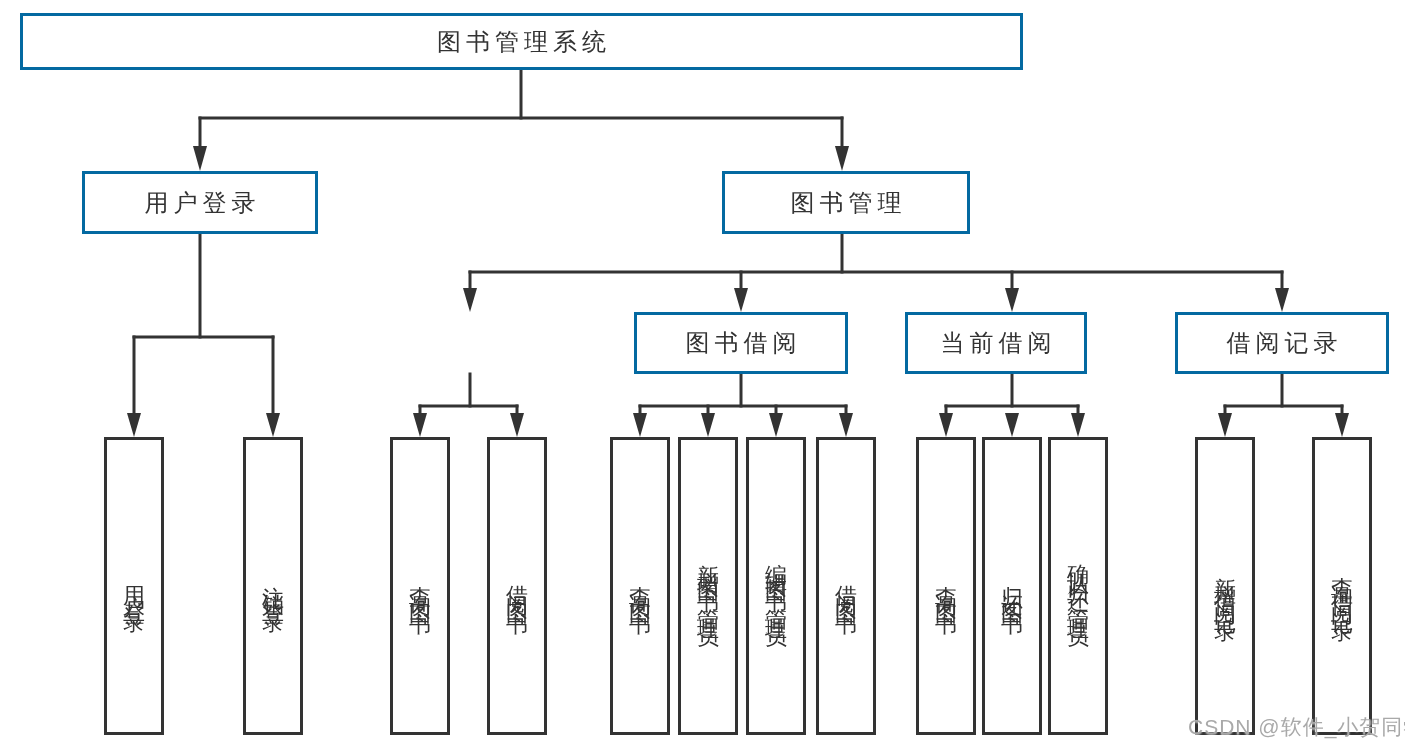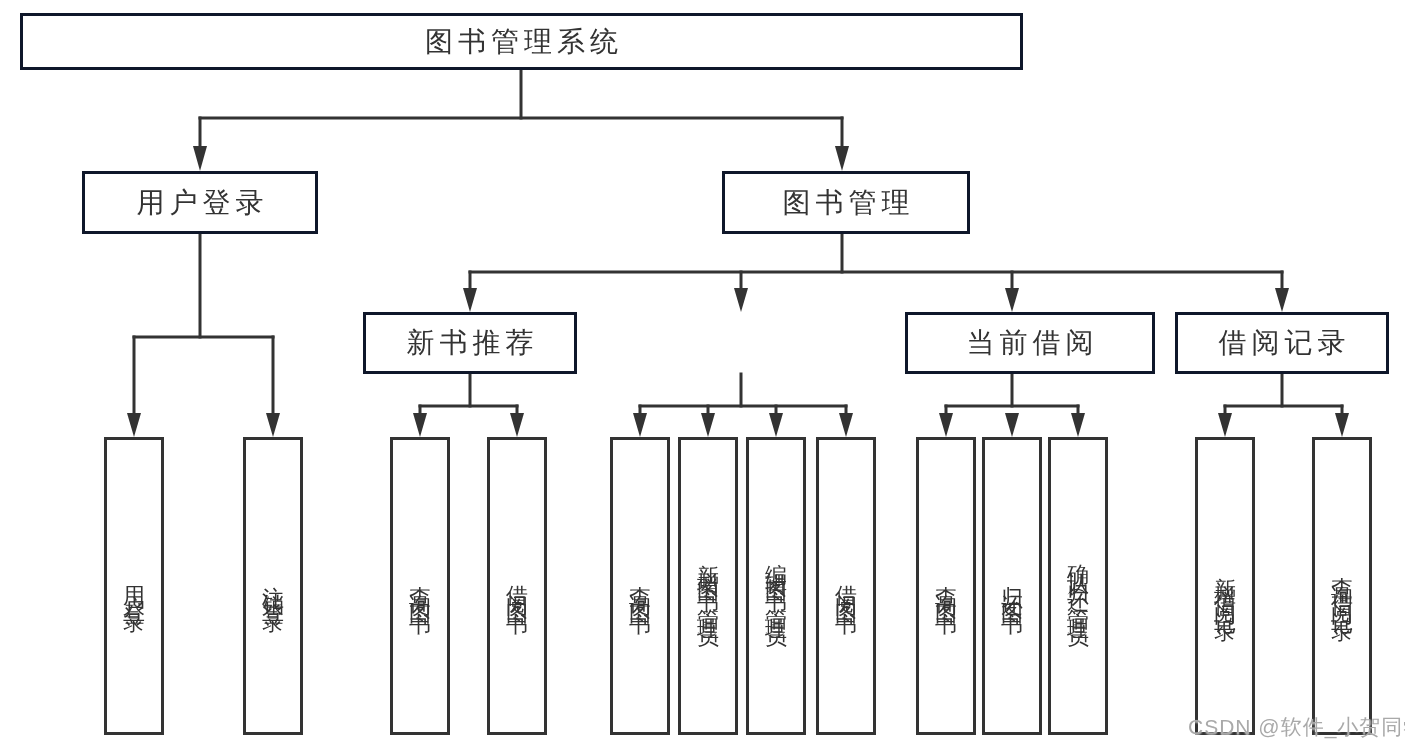--- a/index.html
+++ b/index.html
@@ -9,23 +9,23 @@
     background:#ffffff;
     font-family:"Liberation Sans","DejaVu Sans",sans-serif;
     color:#333333;
     overflow:hidden;
   }
   .connector-layer{position:absolute;left:0;top:0;width:1405px;height:747px;}
   .connector-layer line{stroke:#333333;stroke-width:3;stroke-linecap:square;}
   .connector-layer polygon{fill:#333333;}
   .hnode{
     position:absolute;box-sizing:border-box;
-    border:3px solid #0f172a;background:#ffffff;
+    border:3px solid #0369a1;background:#ffffff;
     display:flex;align-items:center;justify-content:center;
-    font-size:28px;letter-spacing:5px;text-indent:5px;
+    font-size:24px;letter-spacing:5px;text-indent:5px;
     white-space:nowrap;z-index:2;
   }
   .vnode{
     position:absolute;box-sizing:border-box;
     width:60px;top:437px;height:298px;
     border:3px solid #333333;background:#ffffff;
     display:flex;align-items:center;justify-content:center;
     z-index:2;
   }
   .vnode .vtext{
@@ -118,22 +118,22 @@
       <polygon points="1218,413 1232,413 1225,437"></polygon>
       <polygon points="1335,413 1349,413 1342,437"></polygon>
     </g>
   </svg>
 
   <div class="hnode" style="left:20px;top:13px;width:1003px;height:57px;">图书管理系统</div>
 
   <div class="hnode" style="left:82px;top:171px;width:236px;height:63px;">用户登录</div>
   <div class="hnode" style="left:722px;top:171px;width:248px;height:63px;">图书管理</div>
 
-  <div class="hnode" style="left:363px;top:312px;width:214px;height:62px;">新书推荐</div>
-  <div class="hnode" style="left:905px;top:312px;width:250px;height:62px;">当前借阅</div>
+  <div class="hnode" style="left:634px;top:312px;width:214px;height:62px;">图书借阅</div>
+  <div class="hnode" style="left:905px;top:312px;width:182px;height:62px;">当前借阅</div>
   <div class="hnode" style="left:1175px;top:312px;width:214px;height:62px;">借阅记录</div>
 
   <div class="vnode" style="left:104px;">
     <span class="vtext">用户登录</span>
   </div>
   <div class="vnode" style="left:243px;">
     <span class="vtext">注销登录</span>
   </div>
 
   <div class="vnode" style="left:390px;">

